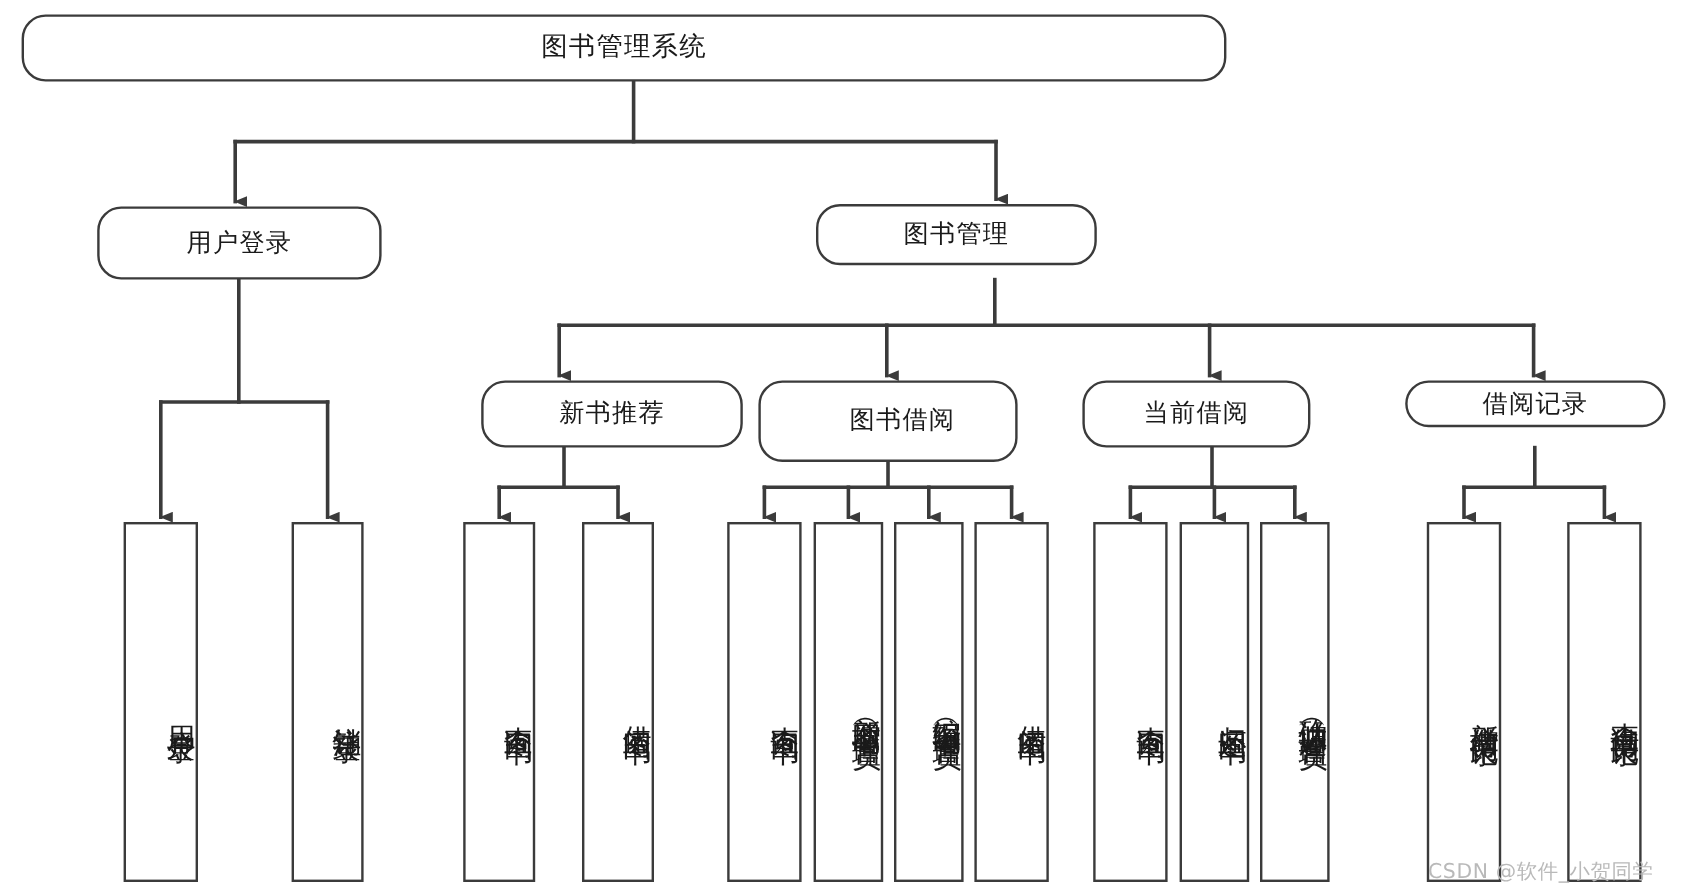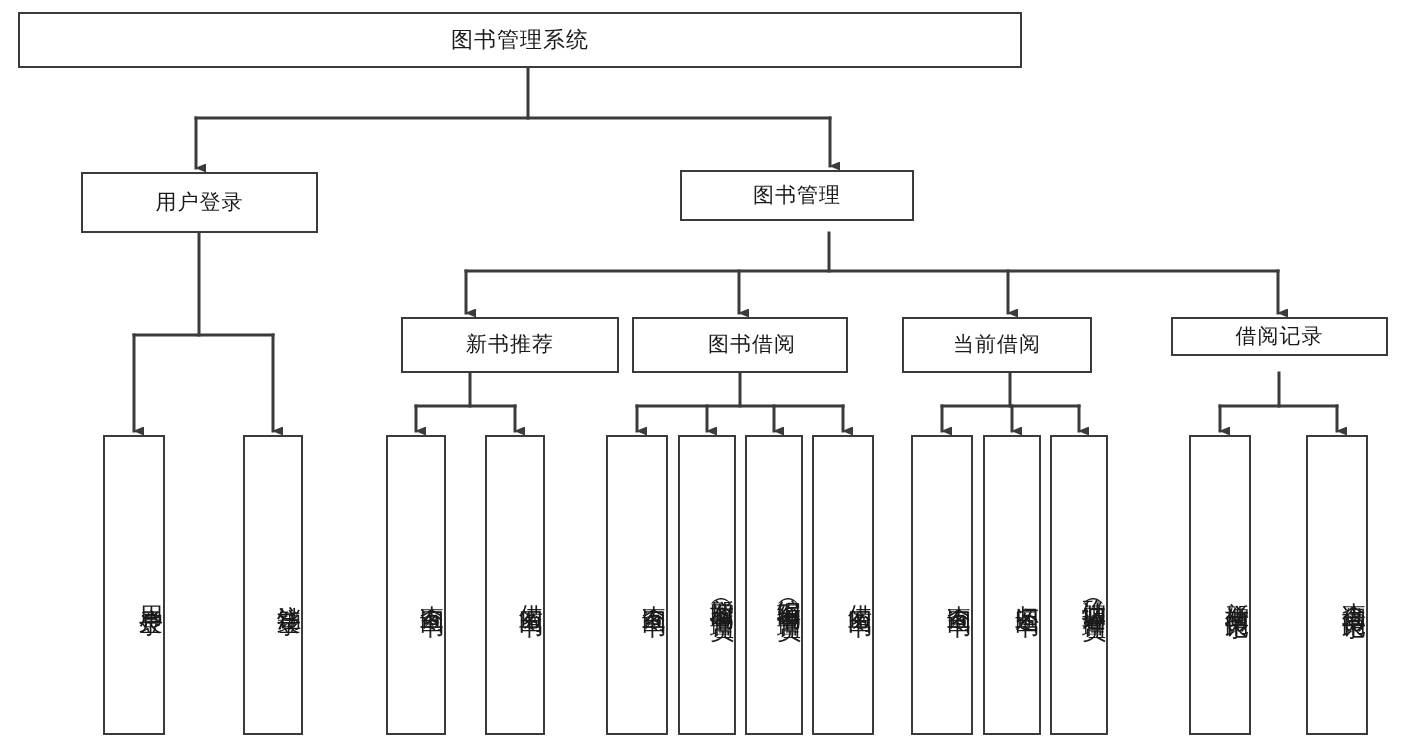--- a/index.html
+++ b/index.html
@@ -33,20 +33,21 @@
     display: flex;
     align-items: center;
     justify-content: center;
     color: #1a1a1a;
   }
   .node.horiz {
     font-size: 21px;
     line-height: 1.2;
     letter-spacing: 1px;
     white-space: nowrap;
+    border-radius: 20px;
   }
   .node.root {
     font-size: 22px;
   }
   .node.leaf {
     writing-mode: vertical-rl;
     text-orientation: upright;
     align-items: flex-start;
     justify-content: center;
     padding-top: 14px;
@@ -122,21 +123,21 @@
         <span>用户登录</span>
       </div>
       <div class="node horiz" style="left: 680px; top: 170px; width: 234px; height: 51px;">
         <span>图书管理</span>
       </div>
     </div>
   <div id="nodes-level3">
       <div class="node horiz" style="left: 361px; top: 317px; width: 218px; height: 56px; margin-left: 40px;">
         <span>新书推荐</span>
       </div>
-      <div class="node horiz" style="left: 632px; top: 317px; width: 216px; height: 56px; padding-left: 24px;">
+      <div class="node horiz" style="left: 632px; top: 317px; width: 216px; height: 68px; padding-left: 24px;">
         <span>图书借阅</span>
       </div>
       <div class="node horiz" style="left: 902px; top: 317px; width: 190px; height: 56px;">
         <span>当前借阅</span>
       </div>
       <div class="node horiz" style="left: 1171px; top: 317px; width: 217px; height: 39px;">
         <span>借阅记录</span>
       </div>
     </div>
   <div id="nodes-leaves">
@@ -174,13 +175,14 @@
         <span class="leaf-text">确认归还（管理员）</span>
       </div>
       <div class="node leaf" style="left: 1189px; top: 435px; width: 62px; height: 300px;">
         <span class="leaf-text">新增借阅记录</span>
       </div>
       <div class="node leaf" style="left: 1306px; top: 435px; width: 62px; height: 300px;">
         <span class="leaf-text">查询借阅记录</span>
       </div>
     </div>
 
+  <div class="watermark" style="left: 1190px; top: 715px;">CSDN @软件_小贺同学</div>
 </div>
 
 </body></html>

